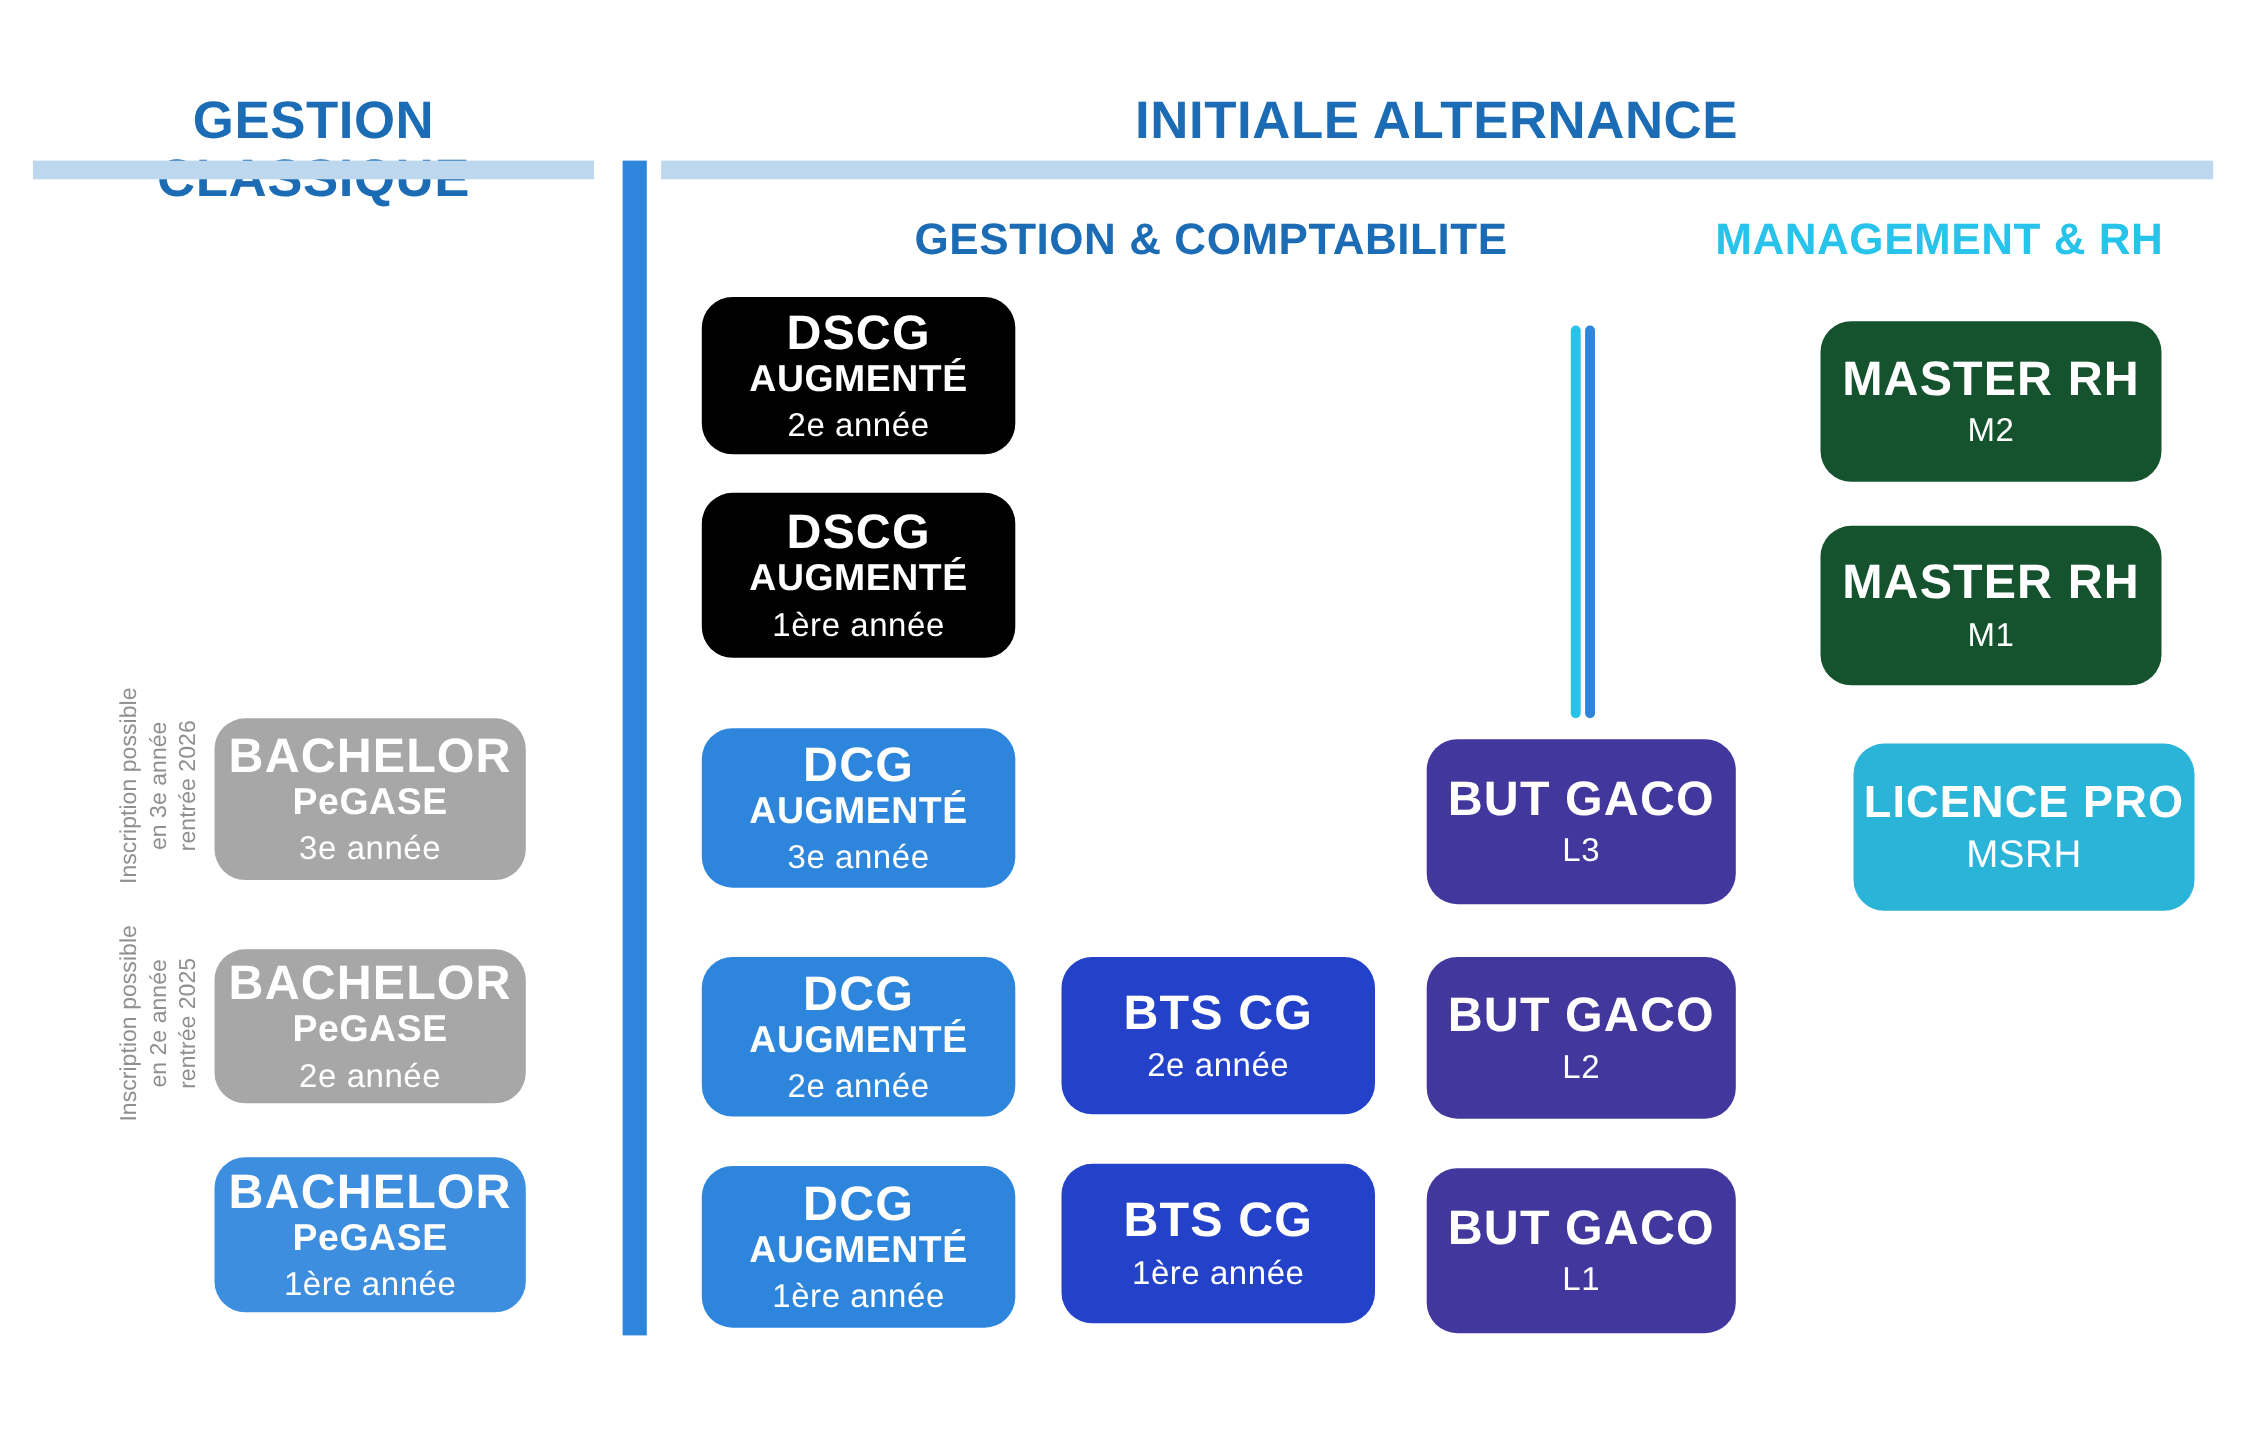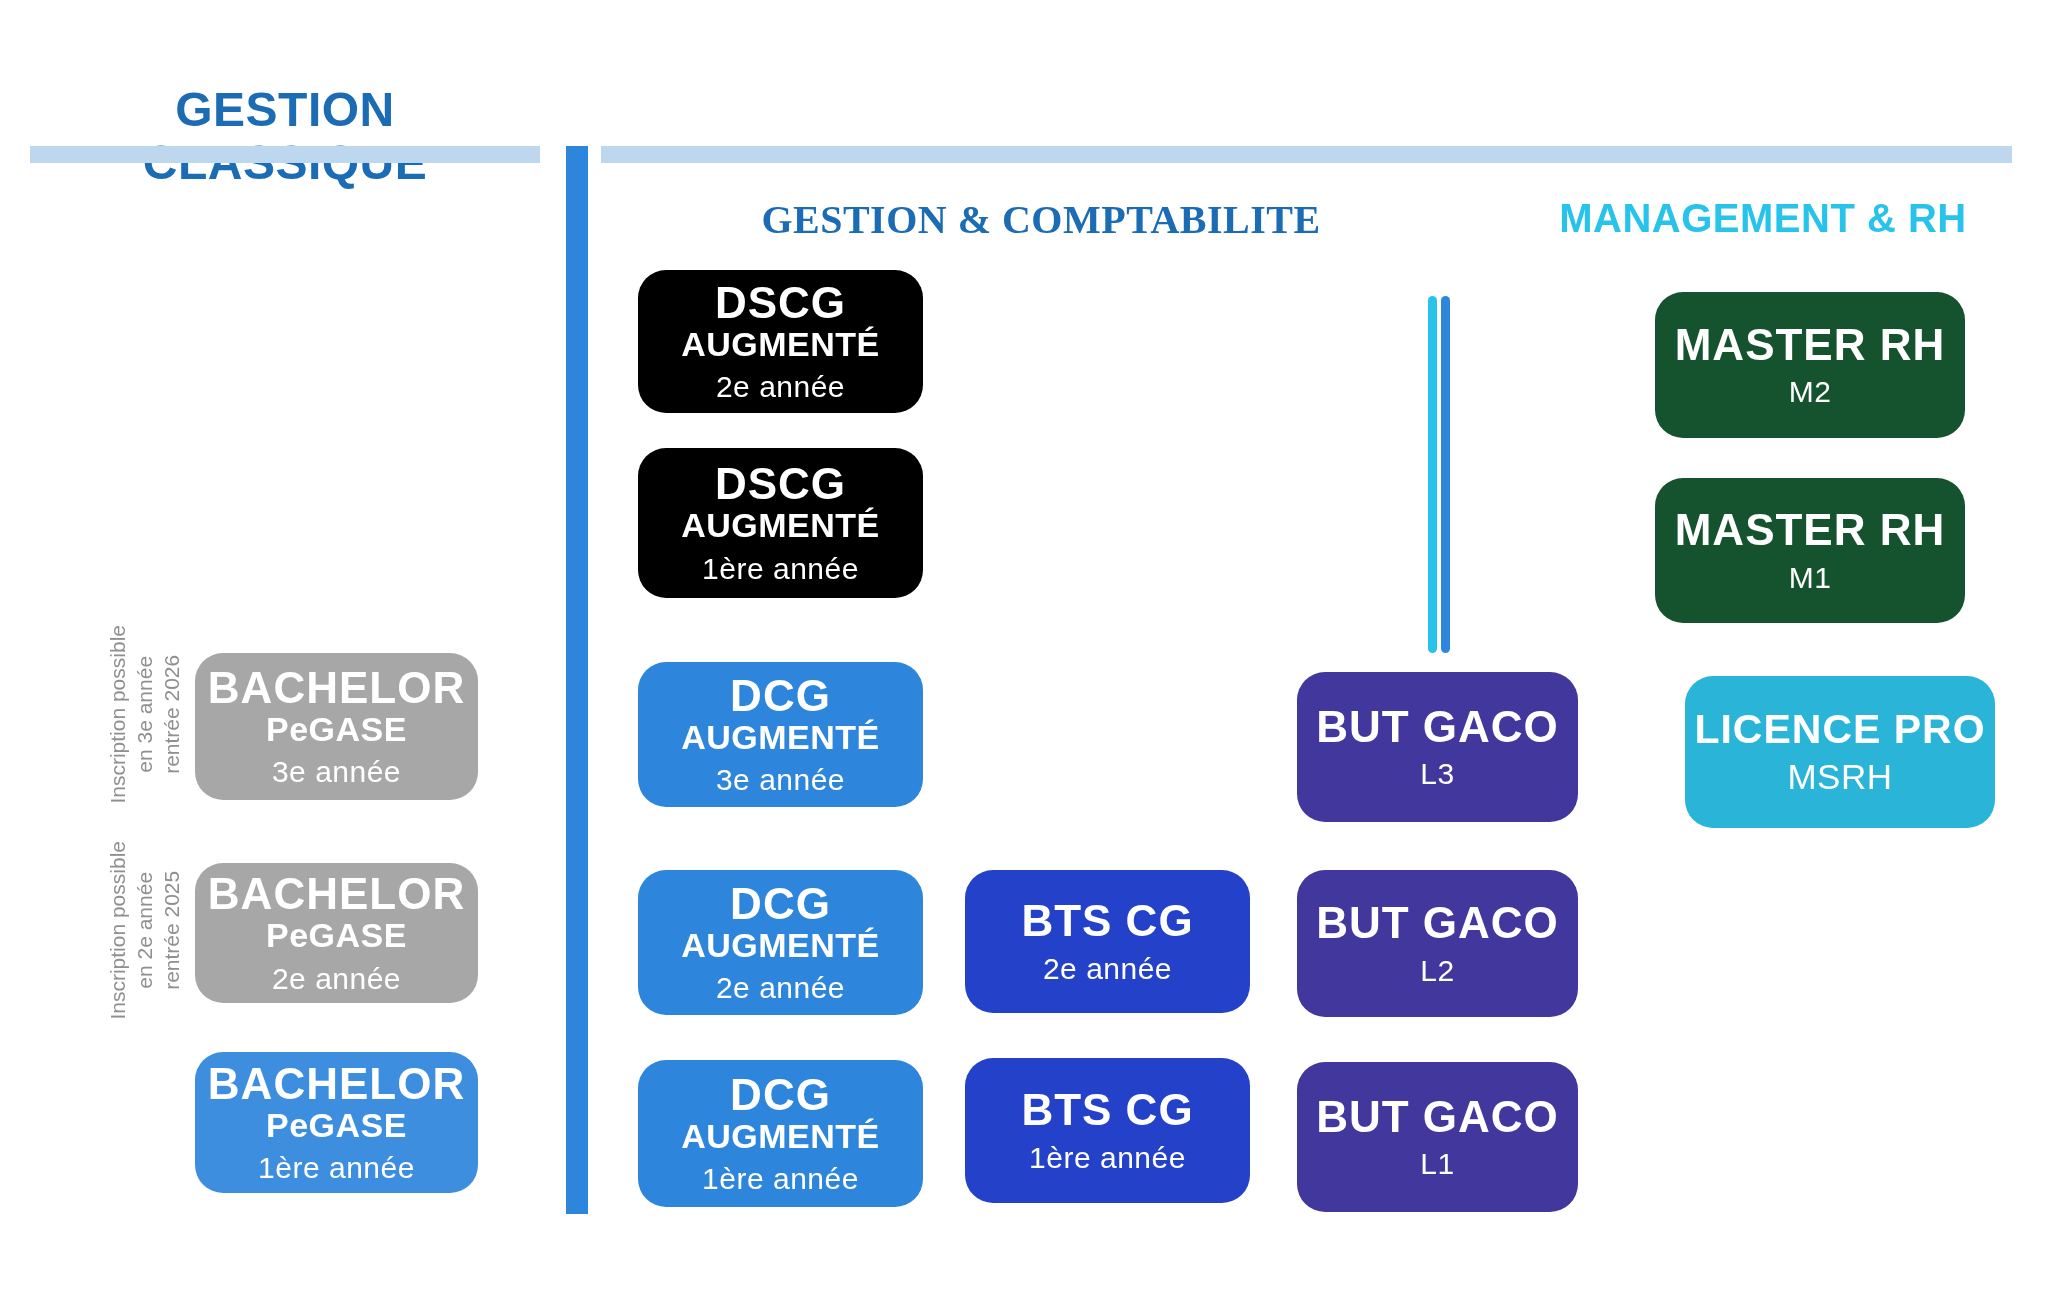--- a/index.html
+++ b/index.html
@@ -45,27 +45,28 @@
     transform:rotate(-90deg);white-space:pre-line;width:280px;
     font-size:21px;line-height:1.28;color:#8F8F8F;text-align:center;flex:none;
   }
 </style>
 </head>
 <body>
 
 <div class="canvas">
 
   <div class="hdr" style="left:30px;top:84px;width:510px;">GESTION CLASSIQUE</div>
+  <div class="hdr" style="left:600px;top:84px;width:1412px;">INITIALE ALTERNANCE</div>
 
   <div class="bar" style="left:30px;top:146px;width:510px;"></div>
   <div class="bar" style="left:601px;top:146px;width:1411px;"></div>
 
   <div class="vdivider" style="left:566px;top:146px;height:1068px;"></div>
 
-  <div class="subhdr blue" style="left:616px;top:196px;width:850px;font-family:Liberation Serif, serif;">GESTION &amp; COMPTABILITE</div>
+  <div class="subhdr blue" style="left:676px;top:196px;width:850px;">GESTION &amp; COMPTABILITE</div>
   <div class="subhdr cyan" style="left:1513px;top:196px;width:500px;">MANAGEMENT &amp; RH</div>
 
   <div class="connector cyan-line" style="left:1428px;top:296px;height:357px;"></div>
   <div class="connector blue-line" style="left:1441px;top:296px;height:357px;"></div>
 
   <div class="note-wrap" style="left:60px;top:629px;">
     <div class="note-text">Inscription possible
 en 3e année
 rentrée 2026</div>
   </div>

